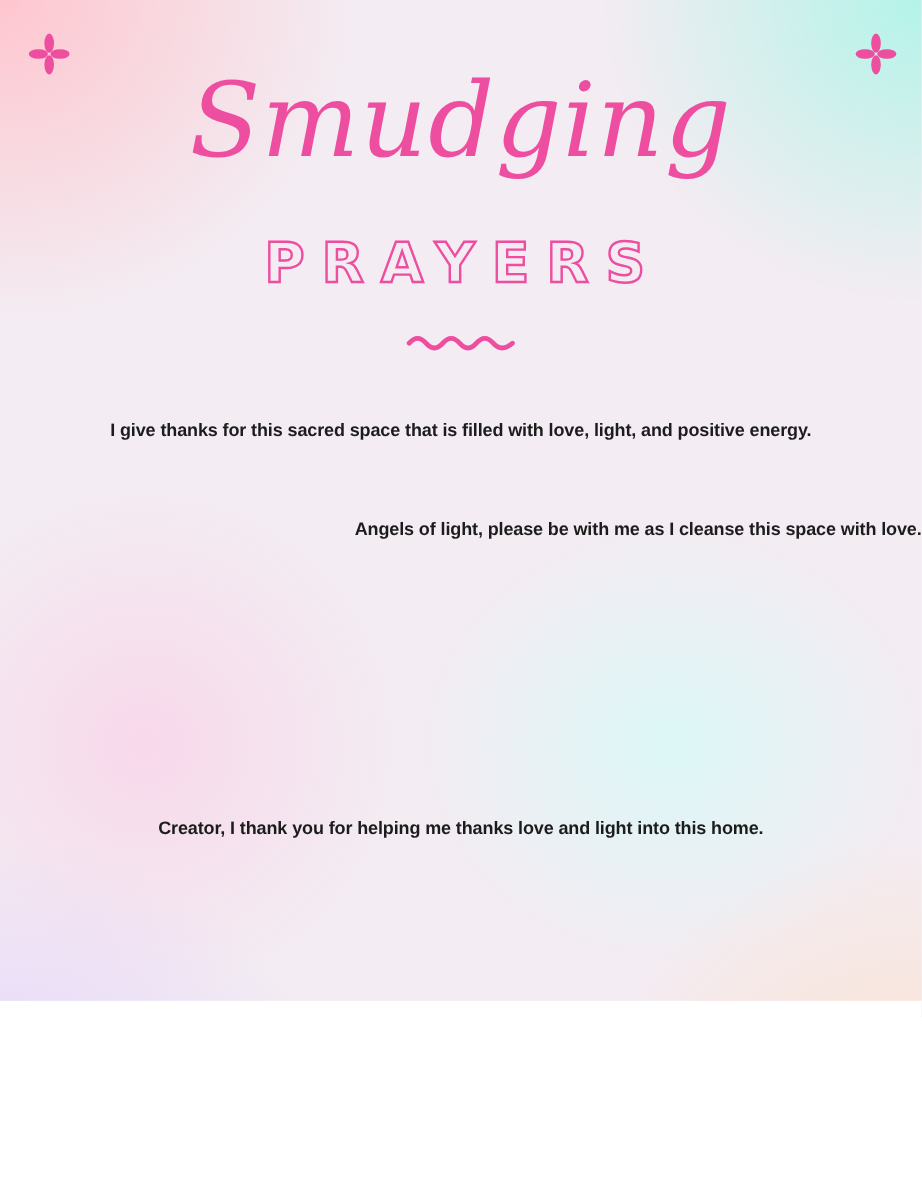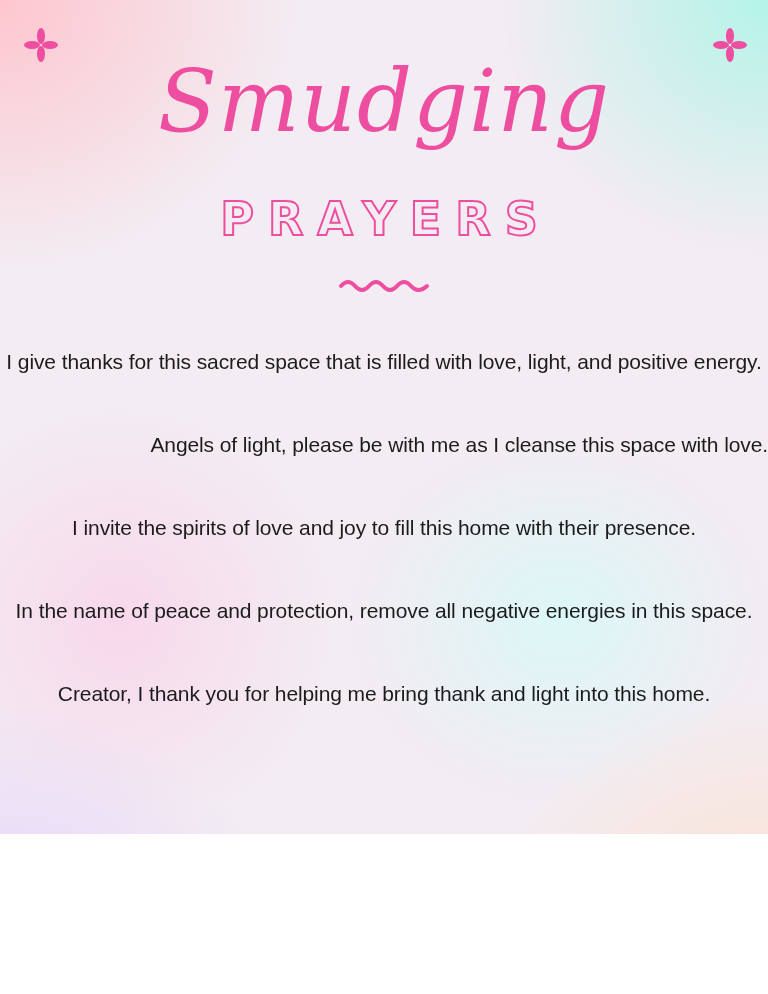--- a/index.html
+++ b/index.html
@@ -26,21 +26,21 @@
     .title-outline {
       position:absolute; left:0; right:0; top:192px; text-align:center;
       font-family:"DejaVu Sans", sans-serif; font-weight:bold; font-size:46px;
       letter-spacing:14px; color:transparent;
       -webkit-text-stroke:2px #ee4ea0;
       padding-left:4px;
     }
     .squiggle { position:absolute; left:338px; top:276px; width:92px; height:20px; }
     .prayer {
       position:absolute; left:0; right:0; text-align:center;
-      font-size:21px; font-weight:normal; color:#1c1c1c;
+      font-size:15px; font-weight:bold; color:#1c1c1c;
       font-family:"Liberation Sans", sans-serif; letter-spacing:-0.1px;
     }
     .eye { position:absolute; left:342px; top:878px; width:84px; height:72px; }
   </style>
 </head>
 <body>
 
 <div class="page">
 
   <svg class="flower" style="left:23px;top:27px;" viewBox="0 0 36 36">
@@ -78,23 +78,21 @@
 
   <div class="title-script">Smudging</div>
   <div class="title-outline">PRAYERS</div>
 
   <svg class="squiggle" viewBox="0 0 92 20">
     <path d="M3 10 Q 10 2 17 10 T 31 10 T 45 10 T 59 10 T 73 10 T 89 10" fill="none" stroke="#ee4ea0" stroke-width="4" stroke-linecap="round"></path>
   </svg>
 
   <div class="prayer" style="top:350px;">I give thanks for this sacred space that is filled with love, light, and positive energy.</div>
   <div class="prayer" style="top:433px;text-align:right;">Angels of light, please be with me as I cleanse this space with love.</div>
-  <div class="prayer" style="top:516px;">I invite the spirits of love and joy to fill this home with their presence.</div>
-  <div class="prayer" style="top:599px;">In the name of peace and protection, remove all negative energies in this space.</div>
-  <div class="prayer" style="top:682px;">Creator, I thank you for helping me bring thank and light into this home.</div>
+  <div class="prayer" style="top:682px;">Creator, I thank you for helping me thanks love and light into this home.</div>
 
   <svg class="eye" viewBox="0 0 84 72">
     <g stroke="#ee4ea0" stroke-width="1.6" stroke-linecap="round">
       <line x1="42" y1="2" x2="42" y2="14"></line>
       <line x1="28" y1="5" x2="32" y2="16"></line>
       <line x1="56" y1="5" x2="52" y2="16"></line>
       <line x1="16" y1="12" x2="23" y2="21"></line>
       <line x1="68" y1="12" x2="61" y2="21"></line>
       <line x1="7" y1="23" x2="15" y2="28"></line>
       <line x1="77" y1="23" x2="69" y2="28"></line>

